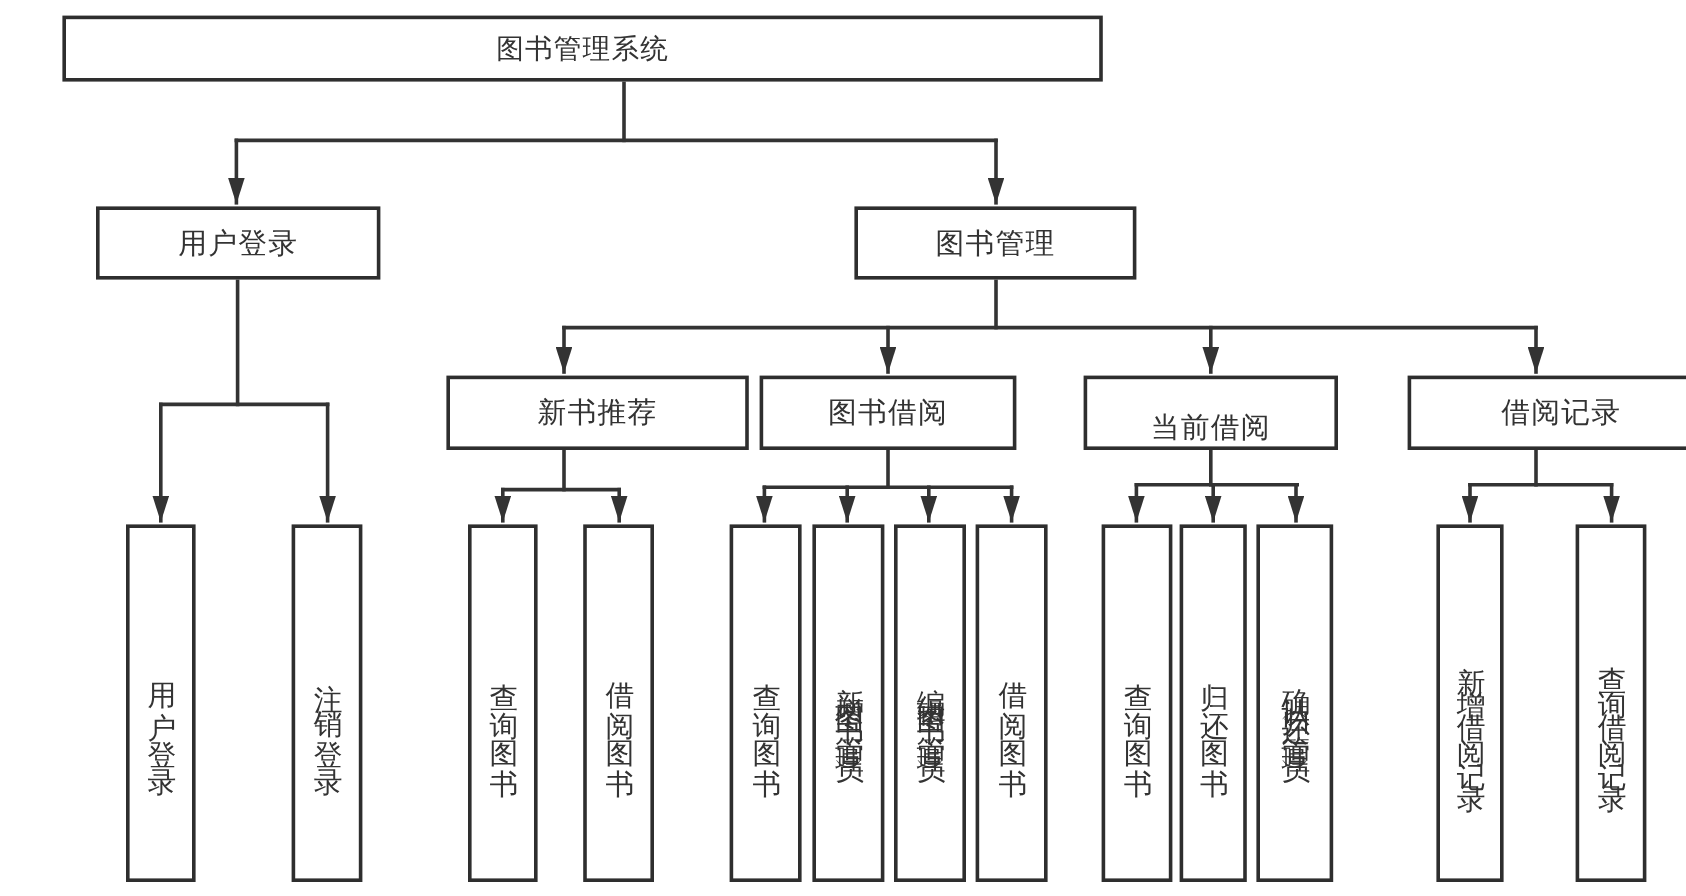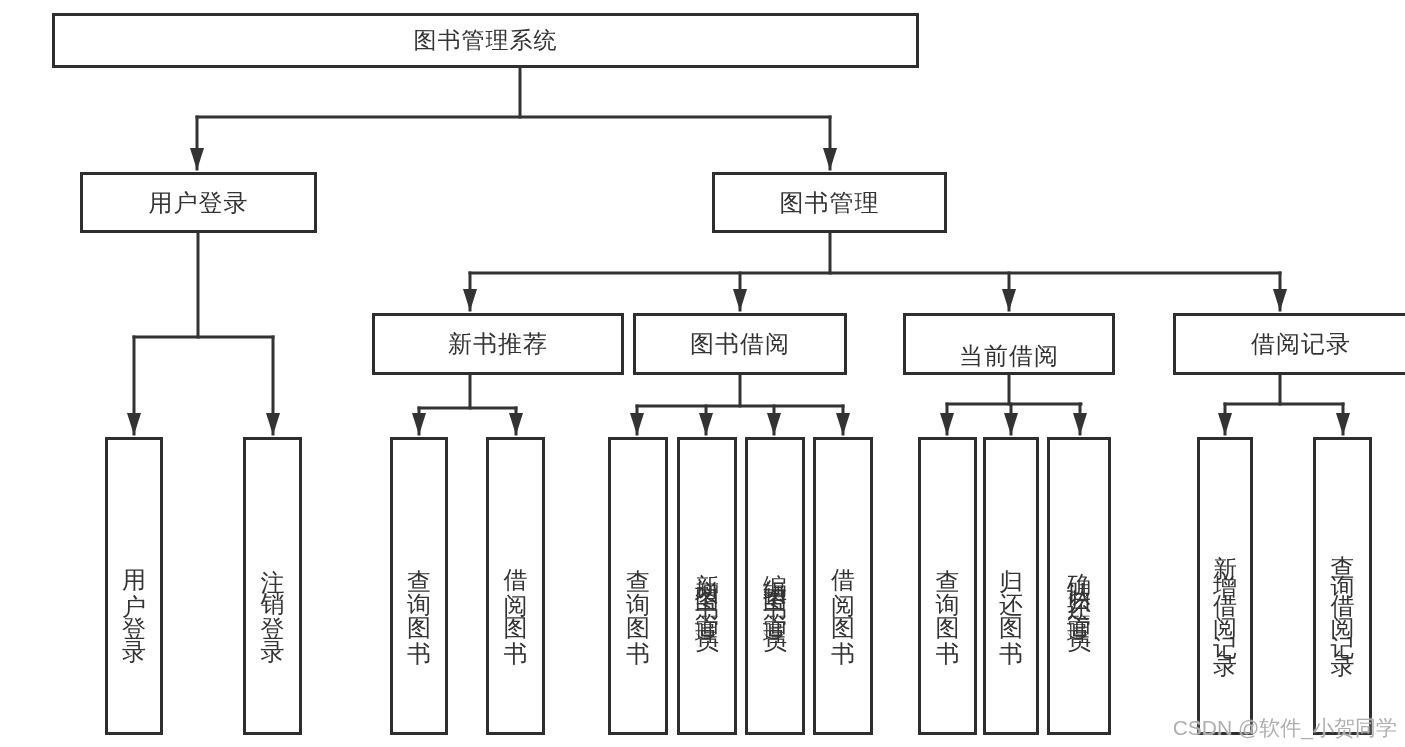--- a/index.html
+++ b/index.html
@@ -145,15 +145,14 @@
     <span class="vlabel sp9">确认归还（管理员）</span>
   </div>
 
   <div class="box tall" style="left:1197px; width:56px;">
     <span class="vlabel sp6">新增借阅记录</span>
   </div>
   <div class="box tall" style="left:1313px; width:59px;">
     <span class="vlabel sp6">查询借阅记录</span>
   </div>
 
-  <div id="watermark">CSDN @软件_小贺同学</div>
 
 </div>
 
 </body></html>

